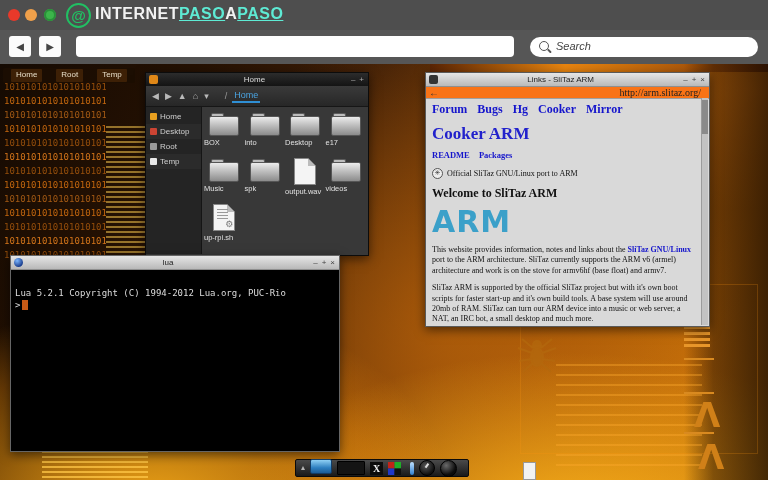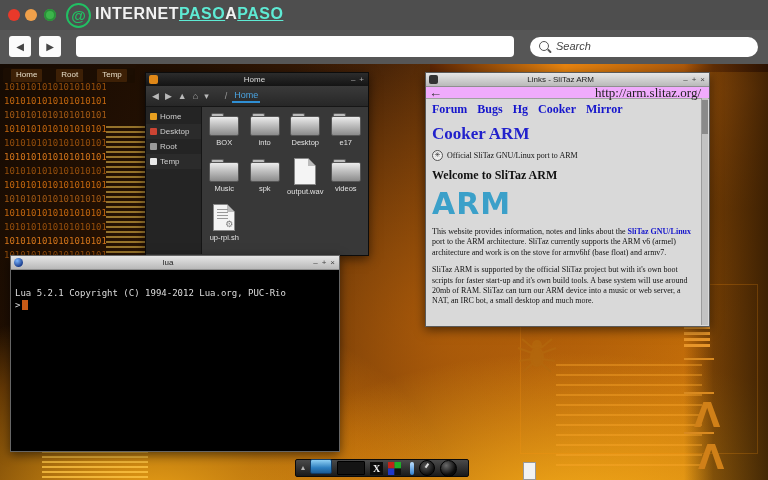--- a/index.html
+++ b/index.html
@@ -86,21 +86,21 @@
   .fm-crumb-root{color:#9a9a9a;font-size:9px;}
   .fm-crumb-cur{color:#4aa3e0;font-size:9px;border-bottom:2px solid #2f8fd4;padding:0 2px 1px;}
   .fm-body{display:flex;height:147px;}
   .fm-side{width:55px;background:#242424;border-right:1px solid #151515;padding-top:2px;}
   .fm-side-item{display:flex;align-items:center;gap:3px;height:15px;padding-left:4px;color:#cfcfcf;font-size:8px;}
   .fm-side-item:nth-child(even){background:#2b2b2b;}
   .chip{width:7px;height:7px;border-radius:1px;}
   .chip-home{background:#e8a020;} .chip-desktop{background:#cc4433;}
   .chip-root{background:#9a9a9a;} .chip-temp{background:#e8e8e8;}
   .fm-main{flex:1;padding:5px 2px;display:grid;grid-template-columns:repeat(4,1fr);grid-auto-rows:46px;}
-  .fm-item{text-align:center;color:#e0e0e0;font-size:7.5px;}
+  .fm-item{color:#e0e0e0;font-size:7.5px;}
   .folder{width:30px;height:23px;position:relative;margin:1px auto 2px;}
   .folder::before{content:"";position:absolute;left:2px;top:0;width:13px;height:5px;background:#bdbdbd;
                   border:1px solid #5c5c5c;border-bottom:none;border-radius:2px 2px 0 0;box-sizing:border-box;}
   .folder::after{content:"";position:absolute;left:0;top:3px;width:30px;height:20px;box-sizing:border-box;
                  background:linear-gradient(180deg,#ececec 0%,#c4c4c4 40%,#8b8b8b 100%);
                  border:1px solid #565656;border-radius:2px;}
   .filedoc{width:20px;height:25px;background:#f4f4f4;border:1px solid #888;margin:0 auto 2px;position:relative;}
   .filedoc::before{content:"";position:absolute;right:-1px;top:-1px;border:4px solid #383838;
                    border-left-color:#bbb;border-bottom-color:#bbb;}
   .script-lines{position:absolute;left:3px;top:4px;width:11px;height:10px;
@@ -109,22 +109,22 @@
 
   
   .term{left:10px;top:191px;width:328px;height:195px;background:#000;border:1px solid #666;}
   .term-icon{background:radial-gradient(circle at 35% 30%,#7db7ff,#1b3f8f 70%);border-radius:50%;}
   .term-body{padding:17px 4px;font-family:"DejaVu Sans Mono",monospace;font-size:9px;color:#dcdcdc;line-height:12px;}
   .cursor{display:inline-block;width:6px;height:10px;background:#c85a16;vertical-align:-2px;margin-left:2px;}
 
   
   .lnk{left:425px;top:8px;width:283px;height:253px;background:#d9d9d9;border:1px solid #5a5a5a;}
   .lnk-icon{background:#333;border-radius:2px;}
-  .lnk-urlrow{height:11px;background:#f0abfc;border-bottom:1px solid #a0a0a0;position:relative;
-              font-size:13px;color:#222;}
+  .lnk-urlrow{height:11px;background:#f97316;border-bottom:1px solid #a0a0a0;position:relative;
+              font-size:10px;color:#222;}
   .lnk-back{position:absolute;left:3px;top:0;line-height:11px;color:#333;}
   .lnk-url{position:absolute;right:8px;top:0;line-height:11px;font-family:"Liberation Serif",serif;}
   .lnk-content{position:absolute;left:0;top:25px;right:7px;bottom:1px;overflow:hidden;
                padding:4px 6px;font-family:"Liberation Serif",serif;color:#111;}
   .lnk-scroll{position:absolute;right:1px;top:25px;bottom:1px;width:6px;background:#c2c2c2;border-left:1px solid #9b9b9b;}
   .lnk-thumb{position:absolute;left:0;top:2px;width:6px;height:34px;background:#8a8a8a;}
   .blue-links{font-size:12px;font-weight:bold;color:#1515cc;}
   .blue-links span{margin-right:7px;}
   .site-title{font-size:17px;font-weight:bold;color:#2222cc;margin:7px 0 6px;}
   .sub-links{font-size:8.5px;font-weight:bold;color:#1515cc;margin-bottom:8px;}
@@ -324,20 +324,24 @@
       </div>
       <div class="lnk-content">
         <div class="blue-links">
           <span>Forum</span>
           <span>Bugs</span>
           <span>Hg</span>
           <span>Cooker</span>
           <span>Mirror</span>
         </div>
         <div class="site-title">Cooker ARM</div>
+        <div class="sub-links">
+          <span>README</span>
+          <span>Packages</span>
+        </div>
         <div class="tagline">
           <span class="tag-icon">✳</span>
           <span>Official SliTaz GNU/Linux port to ARM</span>
         </div>
         <div class="h-welcome">Welcome to SliTaz ARM</div>
         <div class="arm-logo">ARM</div>
         <p class="para"><span>This website provides information, notes and links about the </span><a>SliTaz GNU/Linux</a><span> port to the ARM architecture. SliTaz currently supports the ARM v6 (armel) architecture and work is on the stove for armv6hf (base float) and armv7.</span></p>
         <p class="para">SliTaz ARM is supported by the official SliTaz project but with it's own boot scripts for faster start-up and it's own build tools. A base system will use around 20mb of RAM. SliTaz can turn our ARM device into a music or web server, a NAT, an IRC bot, a small desktop and much more.</p>
 
       </div>

